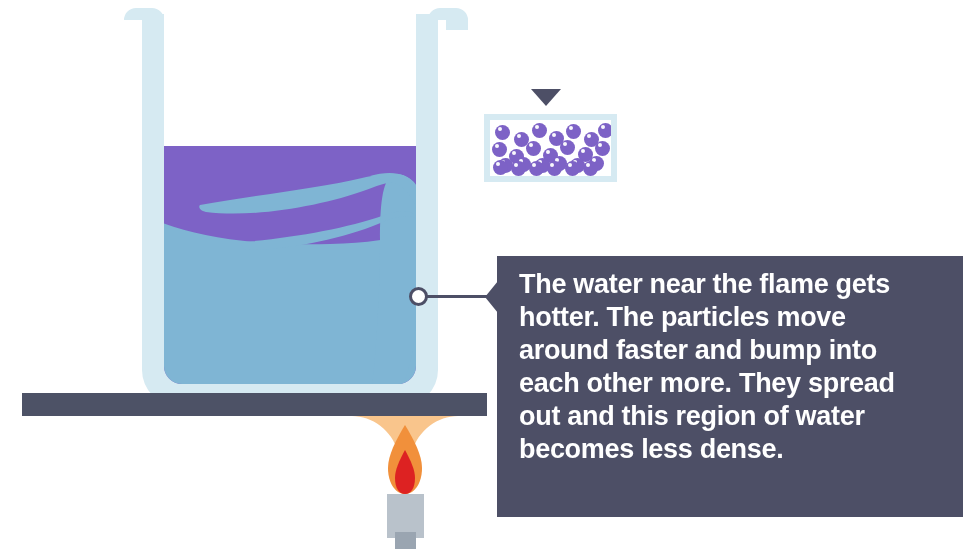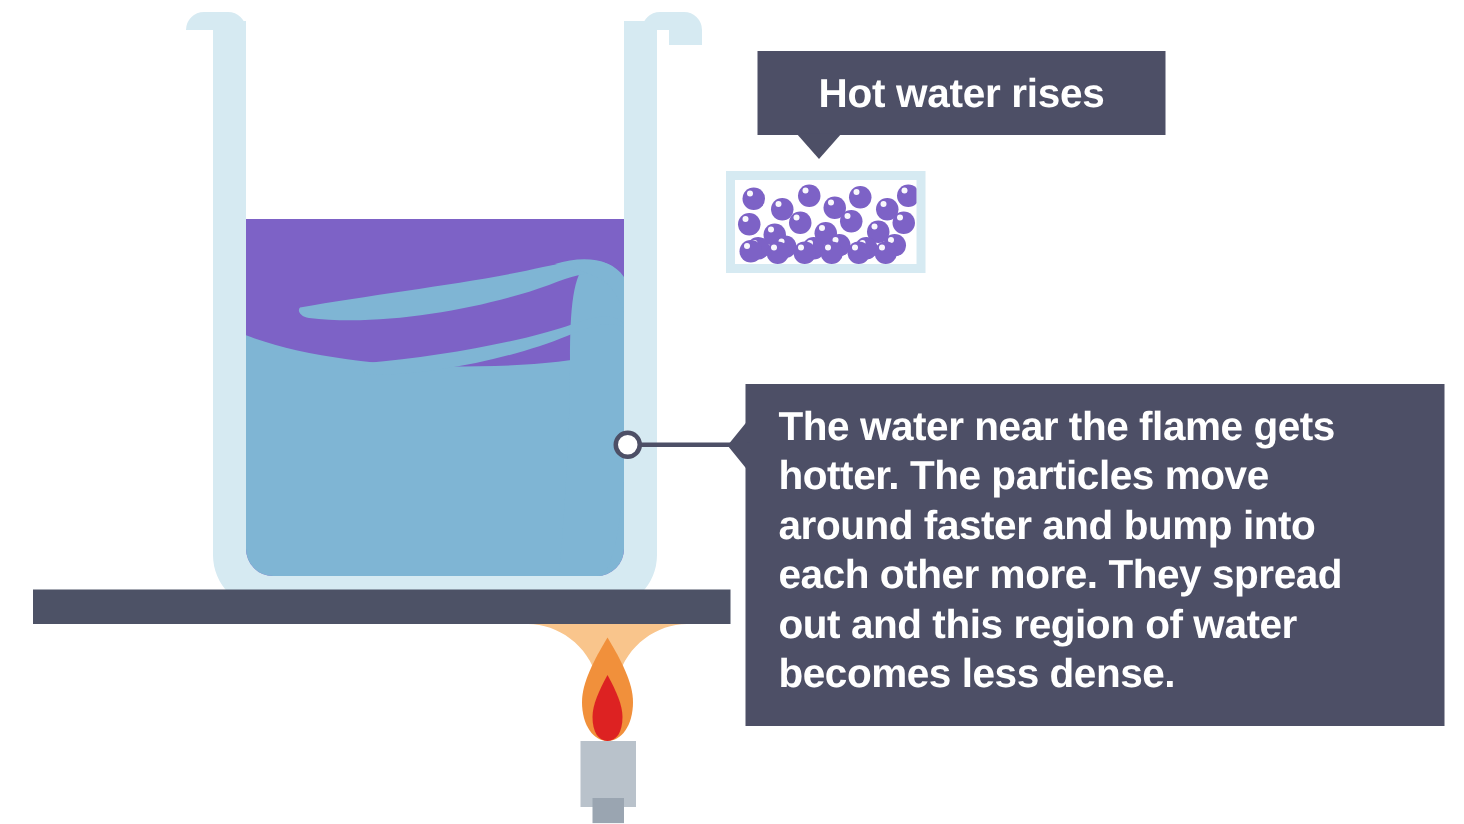--- a/index.html
+++ b/index.html
@@ -98,21 +98,21 @@
     background: #ffffff;
     opacity: 0.95;
   }
 
   
   .callout-main {
     position: absolute;
     left: 497px;
     top: 256px;
     width: 466px;
-    height: 228px;
+    height: 261px;
     background: #4d4f66;
     box-sizing: border-box;
     padding: 12px 24px 12px 22px;
     z-index: 5;
   }
   .callout-main-text {
     color: #ffffff;
     font-size: 27px;
     font-weight: bold;
     line-height: 1.22;
@@ -233,23 +233,20 @@
                C 399,494 395,488 395,478
                C 395,470 399,461 405,450 Z" fill="#dd2222"></path>
     </g>
 
     <g>
       <rect x="387" y="494" width="37" height="44" fill="#b9c2cb"></rect>
       <rect x="395" y="532" width="21" height="17" fill="#9aa5b1"></rect>
     </g>
   </svg>
 
-  <div class="callout-top">
-    <span class="callout-top-label">Hot water rises</span>
-  </div>
   <div class="callout-top-tail"></div>
 
   <div class="particle-box">
     <div class="particle-box-inner">
 
     <div class="particle" style="left: 5px; top: 5px; background: rgb(125, 98, 198);"></div>
         <div class="particle" style="left: 24px; top: 12px; background: rgb(125, 98, 198);"></div>
         <div class="particle" style="left: 42px; top: 3px; background: rgb(125, 98, 198);"></div>
         <div class="particle" style="left: 59px; top: 11px; background: rgb(125, 98, 198);"></div>
         <div class="particle" style="left: 76px; top: 4px; background: rgb(125, 98, 198);"></div>

